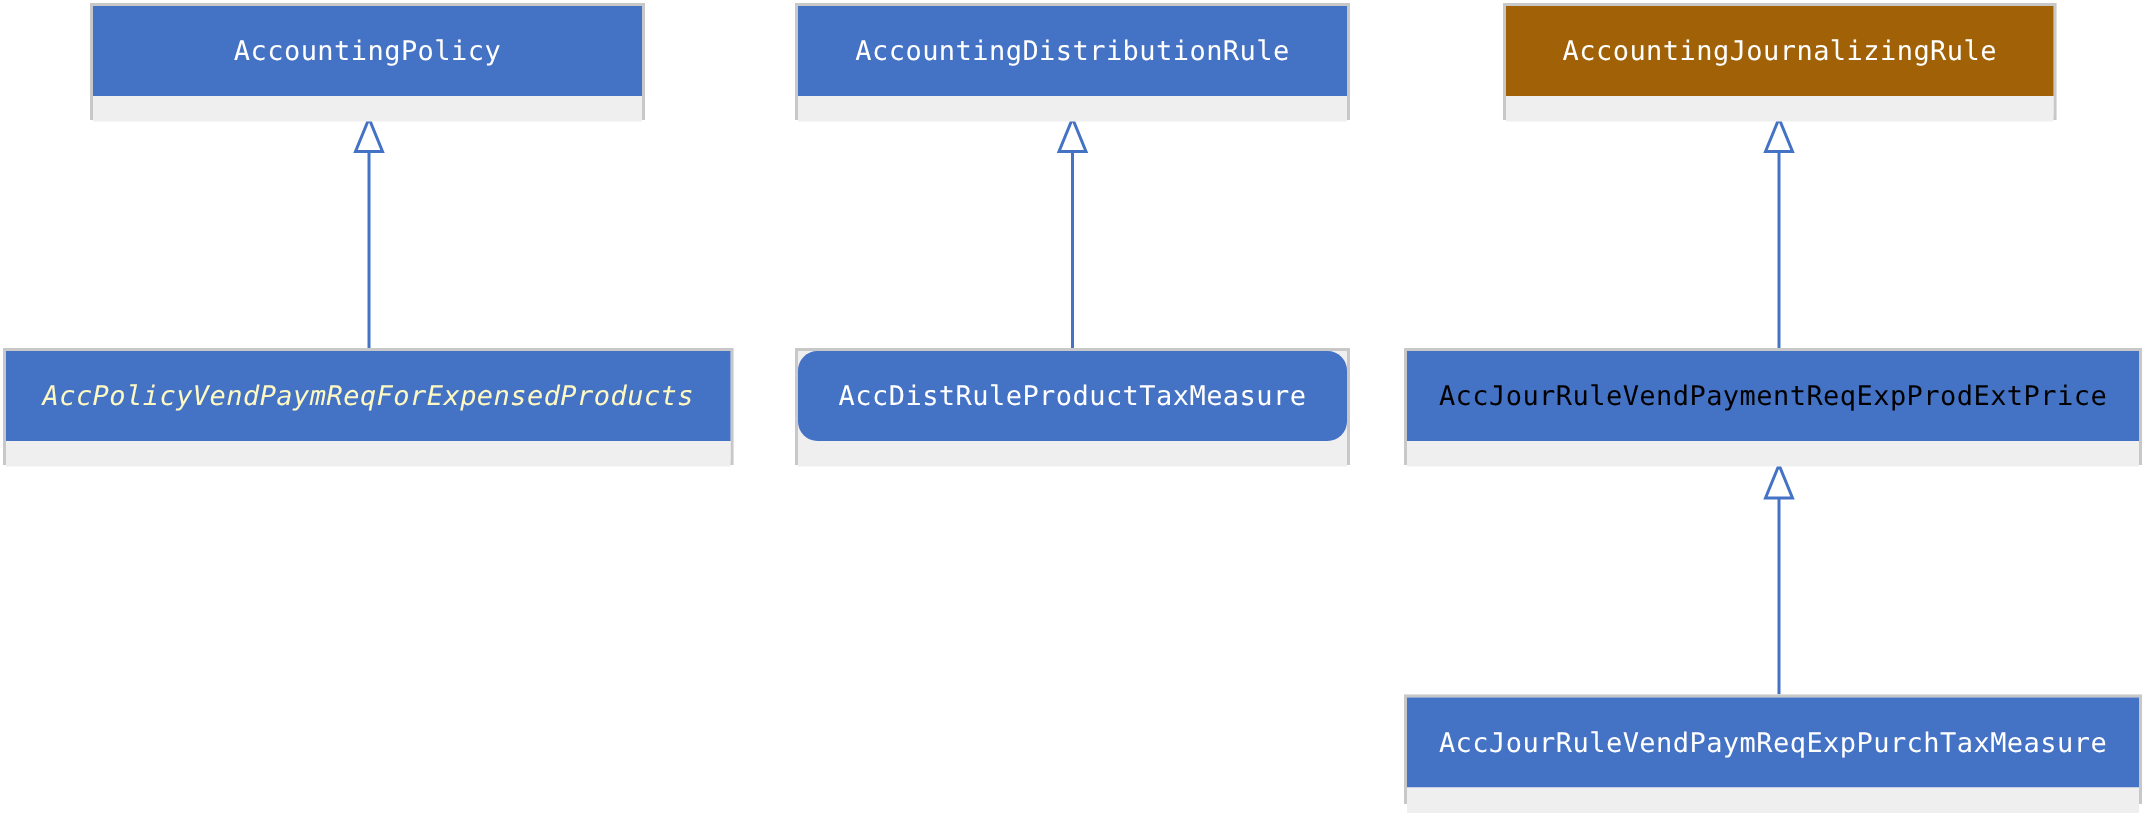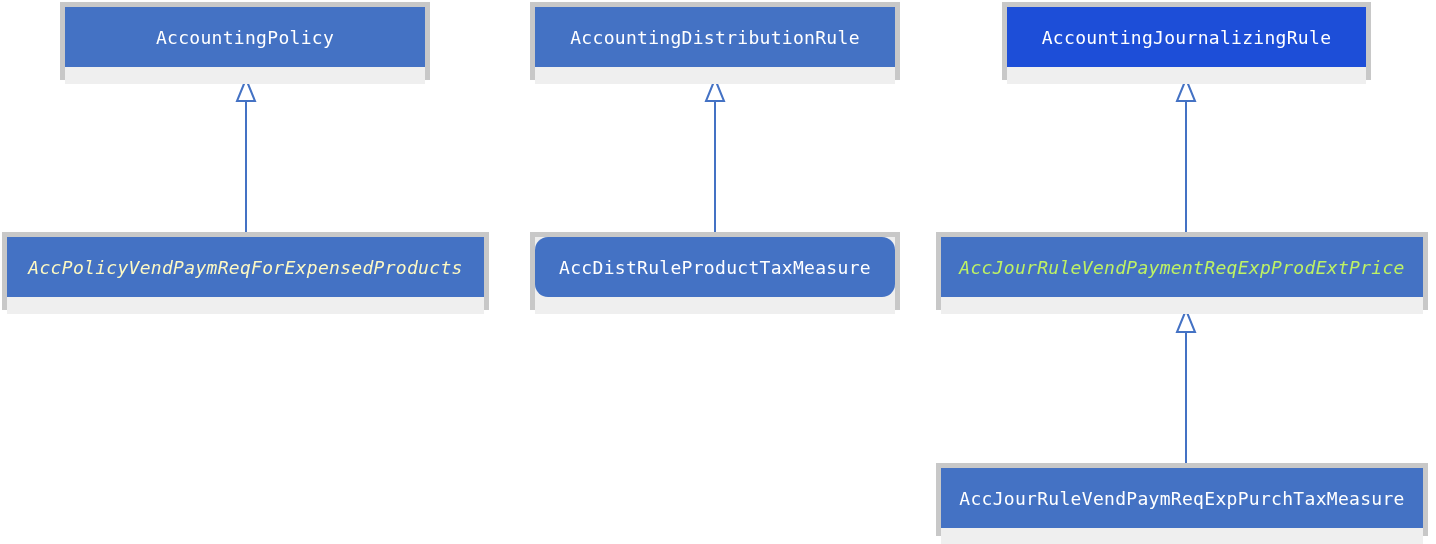--- a/index.html
+++ b/index.html
@@ -13,21 +13,21 @@
   #diagram {
     position: relative;
     width: 1436px;
     height: 544px;
     background: #ffffff;
     overflow: hidden;
   }
   .uml-class {
     position: absolute;
     box-sizing: border-box;
-    border: 5px solid #a3a3a3;
+    border: 2px solid #a3a3a3;
     background: #efefef;
     z-index: 2;
   }
   .uml-header {
     box-sizing: border-box;
     height: 60px;
     background: #4472c4;
     color: #ffffff;
     font-family: "DejaVu Sans Mono", monospace;
     font-size: 18px;
@@ -92,24 +92,24 @@
     </div>
     <div class="uml-class" style="left: 530px; top: 2px; width: 370px; height: 78px; border-color: rgb(200, 200, 200); background: #c2410c;">
       <div class="uml-header" style="background: rgb(68, 114, 196); color: rgb(255, 255, 255);">AccountingDistributionRule</div>
       <div class="uml-compartment" style="background: rgb(239, 239, 239);"></div>
     </div>
     <div class="uml-class" style="left: 530px; top: 232px; width: 370px; height: 78px; border-color: rgb(200, 200, 200); background: rgb(239, 239, 239);">
       <div class="uml-header" style="background: rgb(68, 114, 196); color: rgb(255, 255, 255); border-radius: 13px;">AccDistRuleProductTaxMeasure</div>
       <div class="uml-compartment" style="background: rgb(239, 239, 239);"></div>
     </div>
     <div class="uml-class" style="left: 1002px; top: 2px; width: 369px; height: 78px; border-color: rgb(200, 200, 200); background: rgb(239, 239, 239);">
-      <div class="uml-header" style="background: #1d4ed8; color: rgb(255, 255, 255);">AccountingJournalizingRule</div>
+      <div class="uml-header" style="background: #a16207; color: rgb(255, 255, 255);">AccountingJournalizingRule</div>
       <div class="uml-compartment" style="background: rgb(239, 239, 239);"></div>
     </div>
     <div class="uml-class" style="left: 936px; top: 232px; width: 492px; height: 78px; border-color: rgb(200, 200, 200); background: rgb(239, 239, 239);">
-      <div class="uml-header" style="background: rgb(68, 114, 196); color: #bef264; font-style: italic;">AccJourRuleVendPaymentReqExpProdExtPrice</div>
+      <div class="uml-header" style="background: rgb(68, 114, 196); color: #000000;">AccJourRuleVendPaymentReqExpProdExtPrice</div>
       <div class="uml-compartment" style="background: rgb(239, 239, 239);"></div>
     </div>
     <div class="uml-class" style="left: 936px; top: 463px; width: 492px; height: 73px; border-color: rgb(200, 200, 200); background: rgb(239, 239, 239);">
       <div class="uml-header" style="background: rgb(68, 114, 196); color: rgb(255, 255, 255);">AccJourRuleVendPaymReqExpPurchTaxMeasure</div>
       <div class="uml-compartment" style="background: rgb(239, 239, 239);"></div>
     </div>
   </div>
 
 </body></html>

